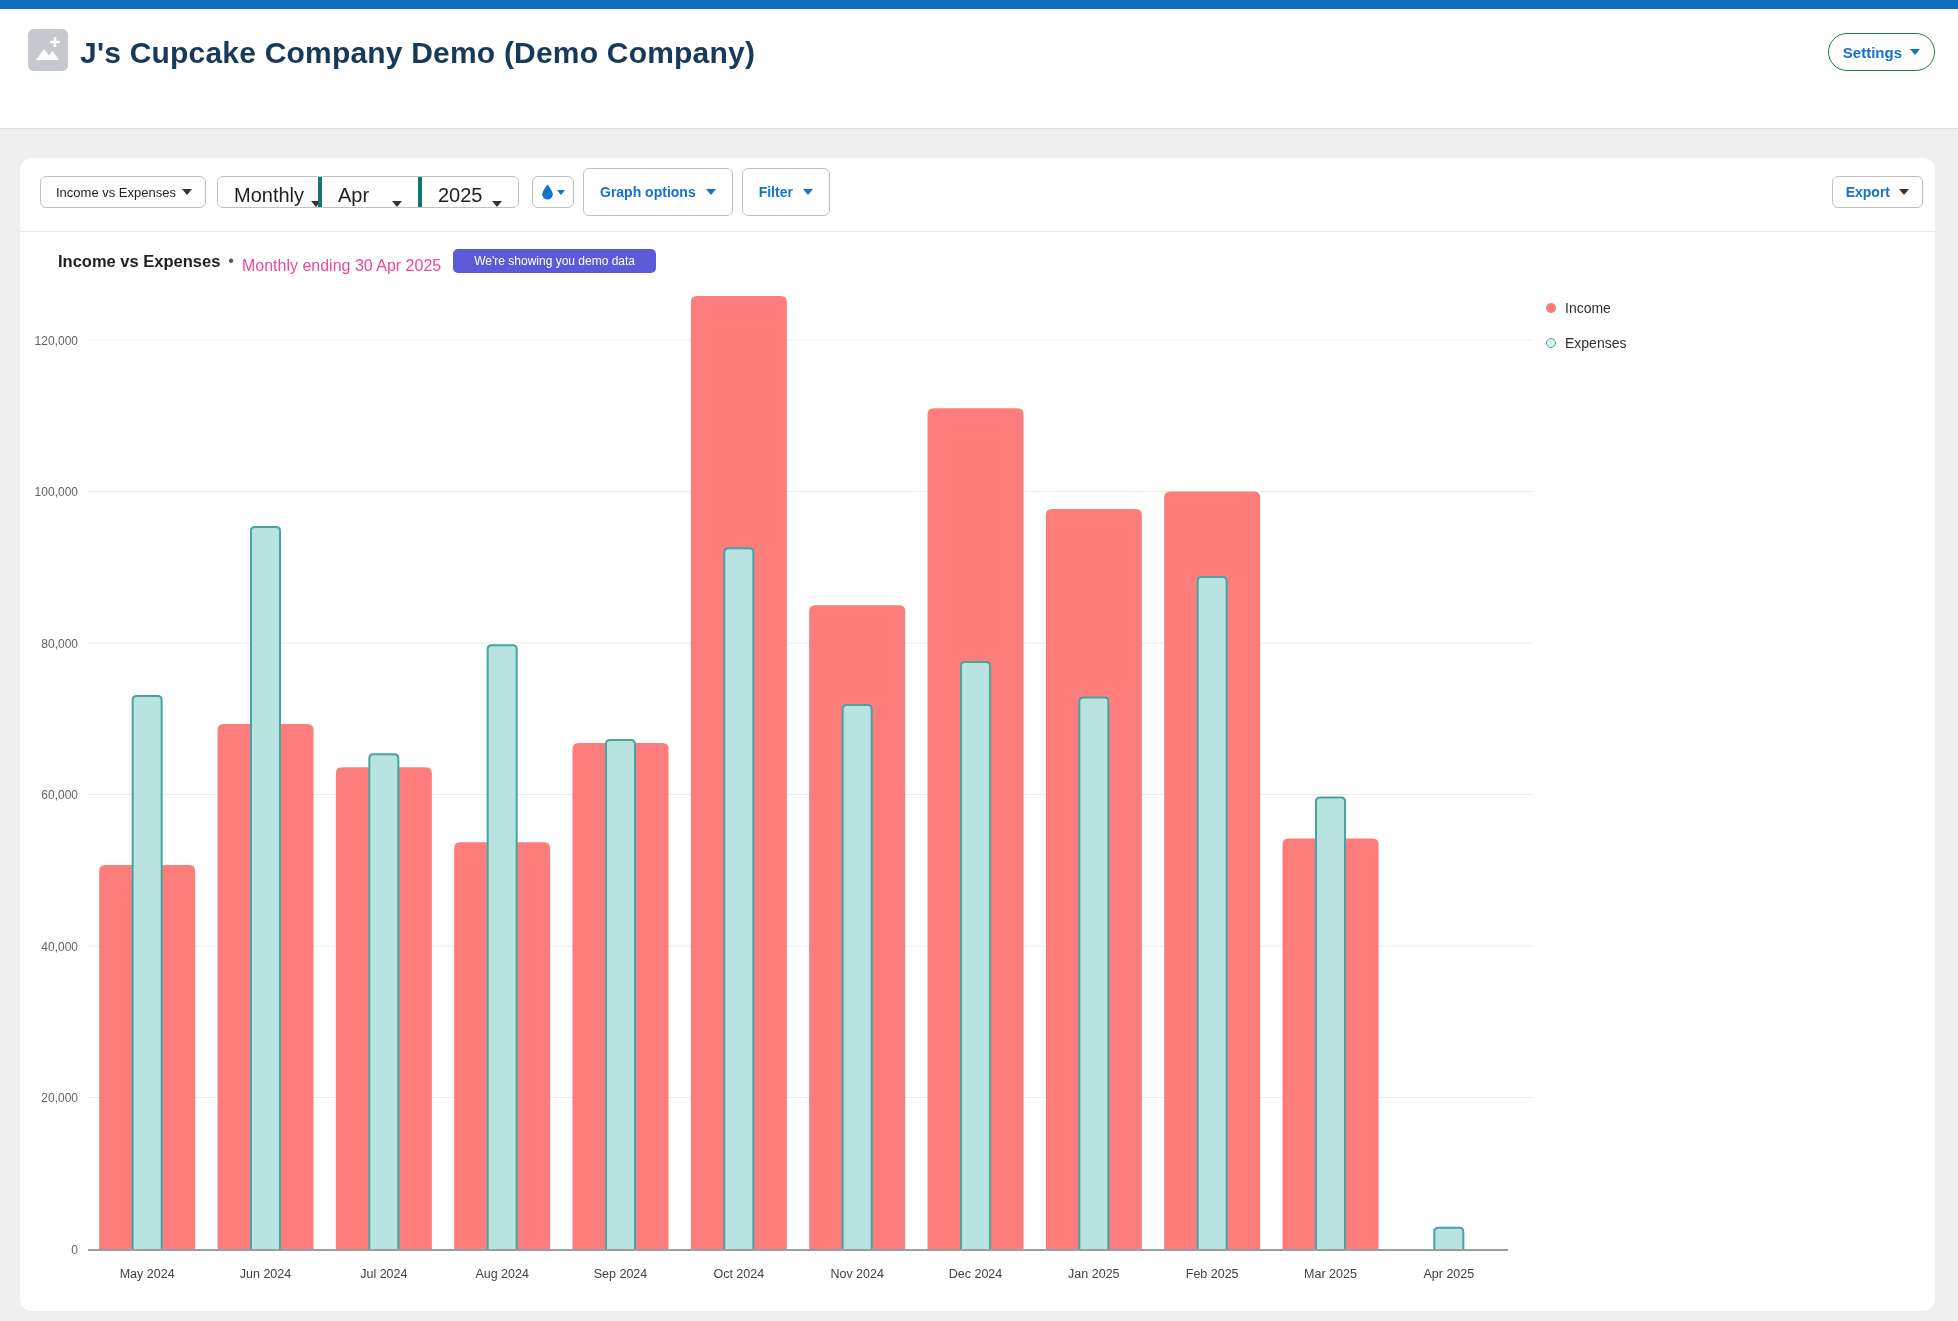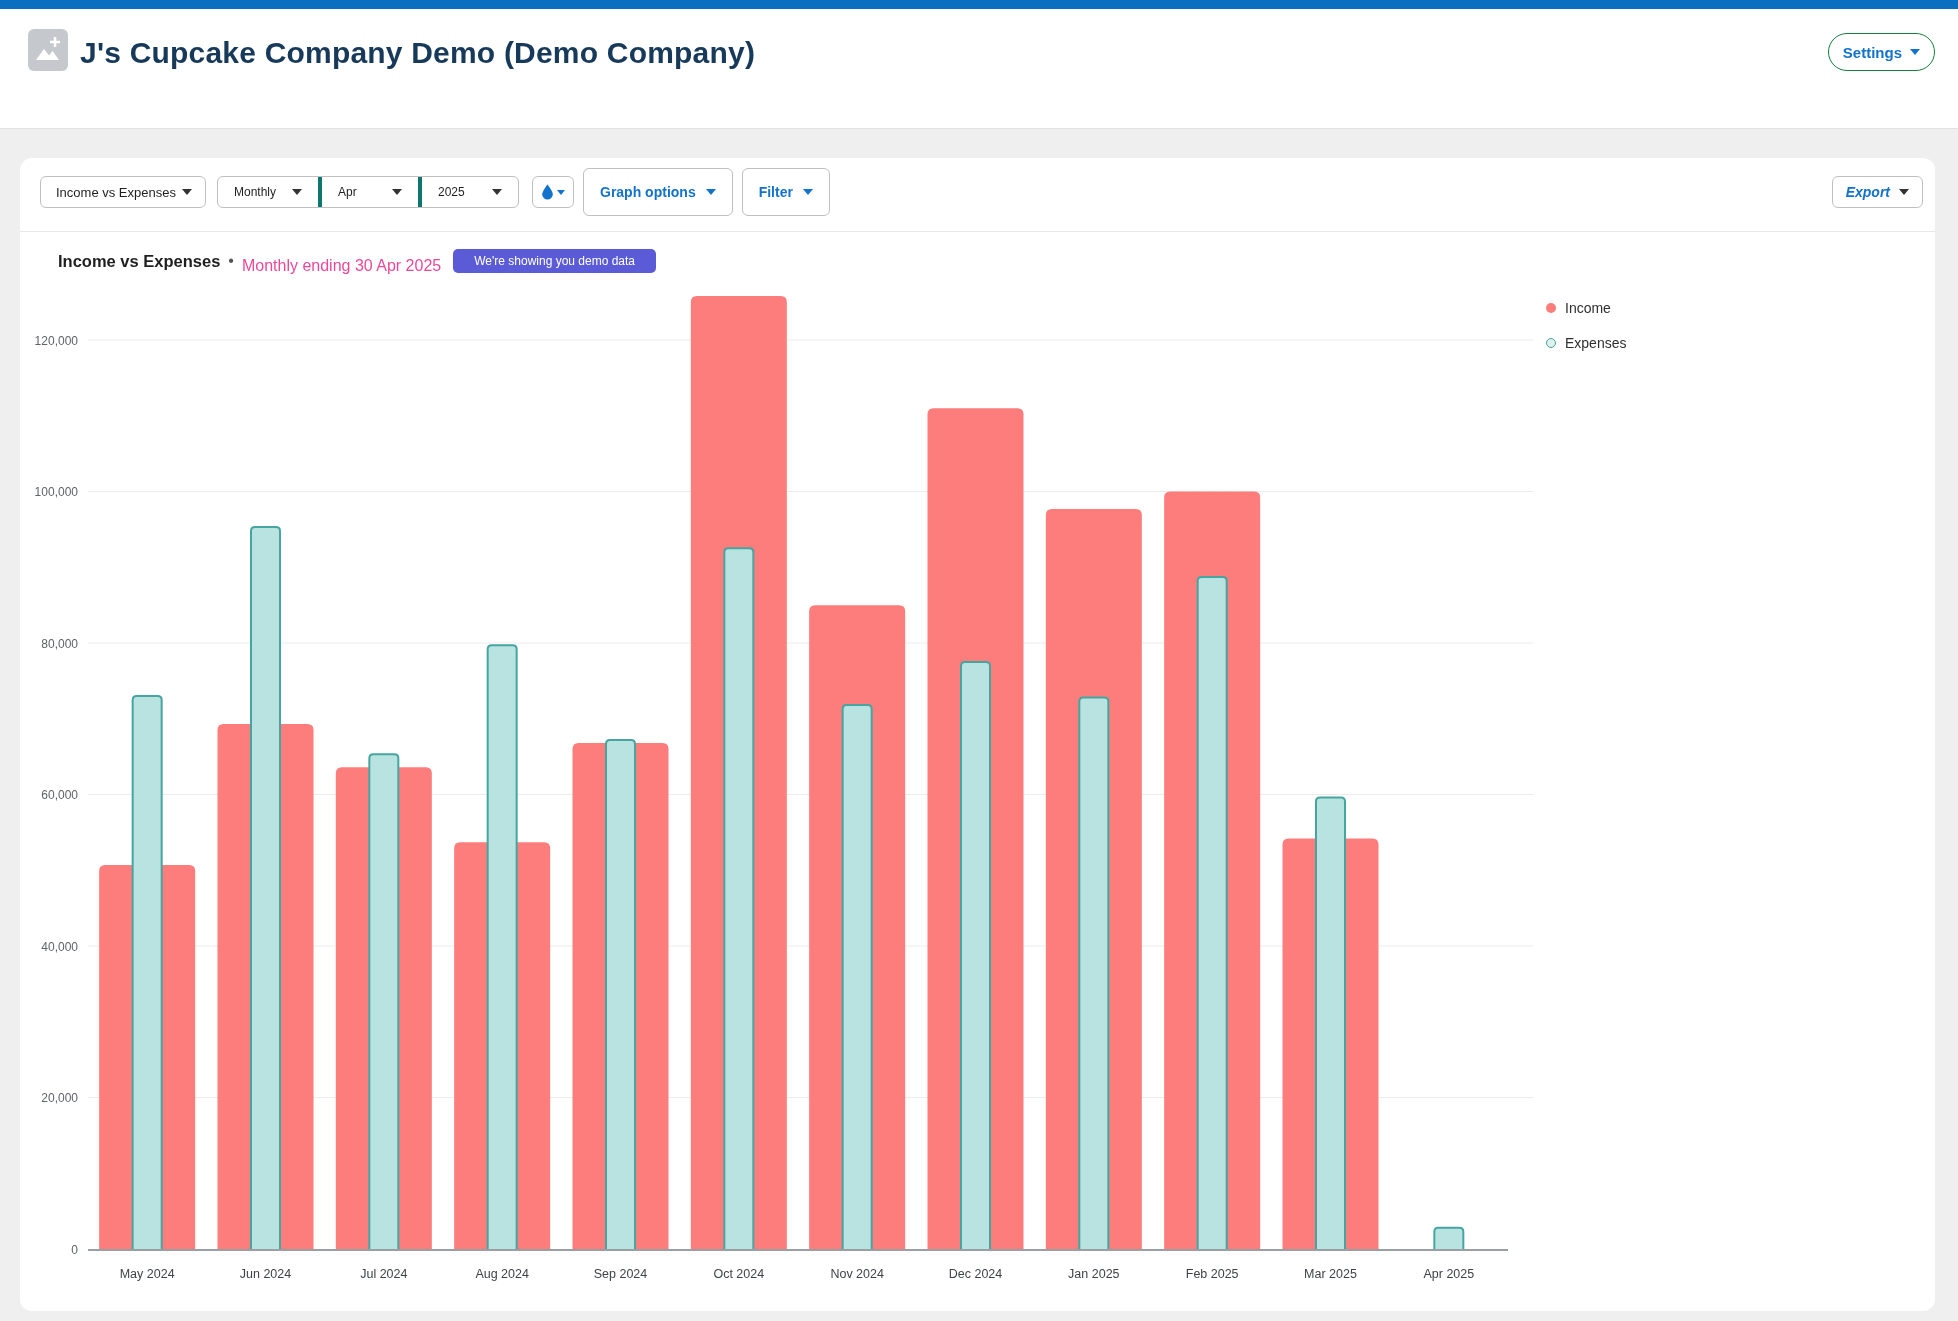--- a/index.html
+++ b/index.html
@@ -11,26 +11,26 @@
   .settings-btn { position:absolute; right:23px; top:24px; height:38px; padding:0 14px; border:1px solid #15803d; border-radius:19px; background:#fff; display:flex; align-items:center; gap:8px; font-size:15px; font-weight:600; color:#1372cc; cursor:pointer; }
   .tabs { position:absolute; left:25px; bottom:5px; display:flex; }
   .tab { padding:0 20px; height:31px; display:flex; align-items:flex-start; font-size:15px; color:#16212b; border-bottom:4px solid transparent; cursor:pointer; }
   .tab.active { color:#1878d8; border-bottom-color:#0e6bbd; }
   .page { padding:29px 23px 10px 20px; height:1192px; }
   .card { background:#fff; border-radius:12px; height:1153px; position:relative; }
   .toolbar { display:flex; align-items:center; padding:10px 12px 15px 17px; border-bottom:1px solid #e8e8e8; }
   .dd { height:32px; border:1px solid #c0c0c0; border-radius:6px; background:#fff; display:flex; align-items:center; font-size:14px; color:#1f1f1f; cursor:pointer; white-space:nowrap; }
   .dd-single { width:166px; margin-left:3px; padding:0 13px 0 15px; justify-content:space-between; font-size:13px; }
   .dd-group { margin-left:11px; display:flex; border:1px solid #c0c0c0; border-radius:6px; height:32px; }
-  .dd-seg { width:100px; display:flex; align-items:center; justify-content:space-between; padding:0 16px; font-size:12px; color:#1f1f1f; cursor:pointer; white-space:nowrap;gap:7px; }
+  .dd-seg { width:100px; display:flex; align-items:flex-end; justify-content:space-between; padding:0 16px; font-size:20px; color:#1f1f1f; cursor:pointer; white-space:nowrap;gap:7px; }
   .dd-seg + .dd-seg { border-left:4px solid #0f766e; }
   .icon-btn { margin-left:13px; width:42px; height:32px; border:1px solid #c0c0c0; border-radius:6px; background:#fff; display:flex; align-items:center; justify-content:center; gap:3px; cursor:pointer; color:#1372cc; }
   .blue-btn { margin-left:9px; height:48px; border:1px solid #c0c0c0; border-radius:6px; background:#fff; display:flex; align-items:center; gap:10px; padding:0 16px; font-size:14px; font-weight:600; color:#1372cc; cursor:pointer; }
   .spacer { flex:1; }
-  .export-btn { height:32px; border:1px solid #c0c0c0; border-radius:6px; background:#fff; display:flex; align-items:center; gap:9px; padding:0 13px; font-size:14px; font-weight:600; color:#1372cc; cursor:pointer;font-style:italic; }
+  .export-btn { height:32px; border:1px solid #c0c0c0; border-radius:6px; background:#fff; display:flex; align-items:center; gap:9px; padding:0 13px; font-size:14px; font-weight:600; color:#1372cc; cursor:pointer; }
   .caret { width:0; height:0; border-left:5px solid transparent; border-right:5px solid transparent; border-top:6px solid currentColor; }
   .caret.dark { color:#333; }
   .chart-area { position:relative; height:1095px; }
   .chart-header { position:absolute; left:38px; top:16px; display:flex; align-items:center; height:26px; }
   .chart-title { font-size:16.5px; font-weight:bold; color:#1f1f1f; }
   .dot-sep { margin:0 8px; color:#555; font-size:16px; }
   .chart-subtitle { font-size:16px; color:#ec4899;margin-top:9px; }
   .demo-badge { margin-left:12px; background:#5b5bd7; color:#fff; font-size:12px; padding:5px 21px; border-radius:5px; }
   .legend { position:absolute; left:1526px; top:68px; display:flex; flex-direction:column; gap:19px; }
   .legend-item { display:flex; align-items:center; gap:9px; font-size:14px; color:#2f2f2f; cursor:pointer; }

